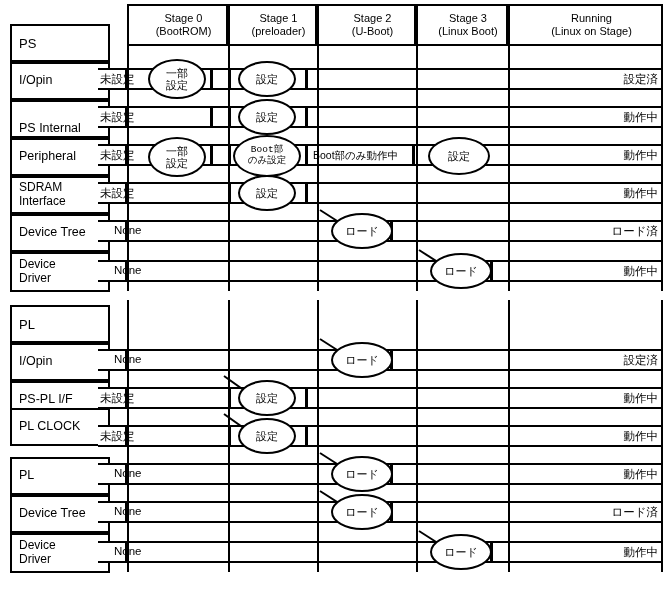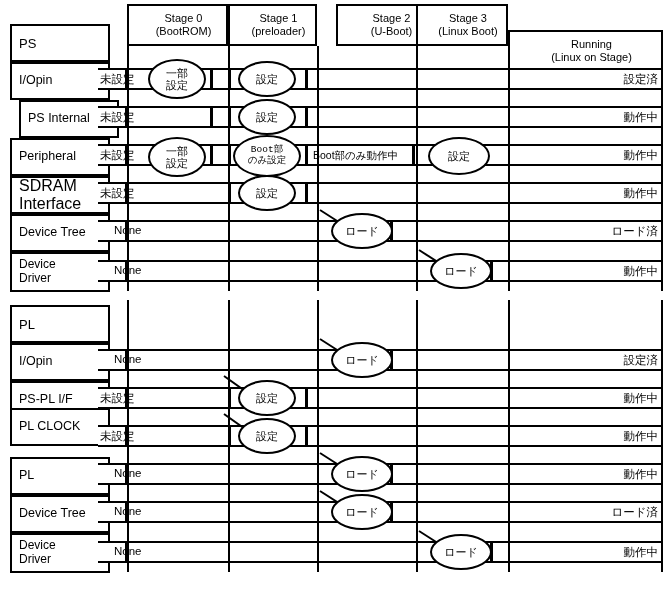--- a/index.html
+++ b/index.html
@@ -30,29 +30,29 @@
 <div id="stage">
 
   <div class="abs colhdr" style="left:127px;top:4px;width:101px;height:42px;">
     <span>Stage 0</span>
     <span>(BootROM)</span>
   </div>
   <div class="abs colhdr" style="left:228px;top:4px;width:89px;height:42px;">
     <span>Stage 1</span>
     <span>(preloader)</span>
   </div>
-  <div class="abs colhdr" style="left:336px;top:4px;width:99px;height:42px;align-items:center;">
+  <div class="abs colhdr" style="left:317px;top:4px;width:99px;height:42px;align-items:center;">
     <span>Stage 2</span>
     <span>(U-Boot)</span>
   </div>
   <div class="abs colhdr" style="left:416px;top:4px;width:92px;height:42px;">
     <span>Stage 3</span>
     <span>(Linux Boot)</span>
   </div>
-  <div class="abs colhdr" style="left:508px;top:4px;width:155px;height:42px;margin-top:26px;">
+  <div class="abs colhdr" style="left:508px;top:4px;width:155px;height:42px;">
     <span>Running</span>
     <span>(Linux on Stage)</span>
   </div>
 
   <div class="abs grouplabel" style="left:10px;top:24px;width:100px;height:38px;">
     <span>PS</span>
   </div>
 
   <div class="abs rowlabel" style="left:10px;top:62px;width:100px;height:38px;">
     <span>I/Opin</span>
@@ -65,21 +65,21 @@
   <div class="abs txt" style="left:100px;top:72px;">未設定</div>
   <div class="abs txt r" style="left:570px;top:72px;width:88px;">設定済</div>
   <div class="abs bubble" style="left:148px;top:59px;width:58px;height:40px;">
     <span>一部</span>
     <span>設定</span>
   </div>
   <div class="abs bubble" style="left:238px;top:61px;width:58px;height:36px;">
     <span>設定</span>
   </div>
 
-  <div class="abs rowlabel" style="left:19px;top:100px;width:100px;height:38px;">
+  <div class="abs rowlabel" style="left:10px;top:100px;width:100px;height:38px;align-items:flex-end;">
     <span>PS  Internal</span>
   </div>
   <div class="abs track" style="left:98px;top:106px;width:565px;height:22px;"></div>
   <div class="abs vbar" style="left:125px;top:106px;width:3px;height:22px;"></div>
   <div class="abs vbar" style="left:210px;top:106px;width:3px;height:22px;"></div>
   <div class="abs vbar" style="left:228px;top:106px;width:3px;height:22px;"></div>
   <div class="abs vbar" style="left:305px;top:106px;width:3px;height:22px;"></div>
   <div class="abs txt" style="left:100px;top:110px;">未設定</div>
   <div class="abs txt r" style="left:570px;top:110px;width:88px;">動作中</div>
   <div class="abs bubble" style="left:238px;top:99px;width:58px;height:36px;">
@@ -104,21 +104,21 @@
   </div>
   <div class="abs bubble small" style="left:233px;top:135px;width:68px;height:42px;font-family:Liberation Mono, monospace;">
     <span>Boot部</span>
     <span>のみ設定</span>
   </div>
   <div class="abs bubble" style="left:428px;top:137px;width:62px;height:38px;">
     <span>設定</span>
   </div>
 
   <div class="abs rowlabel two" style="left:10px;top:176px;width:100px;height:38px;">
-    <span style="font-size:16px;line-height:1.15;">SDRAM<br>Interface</span>
+    <span style="font-size:12px;line-height:1.15;">SDRAM<br>Interface</span>
   </div>
   <div class="abs track" style="left:98px;top:182px;width:565px;height:22px;"></div>
   <div class="abs vbar" style="left:125px;top:182px;width:3px;height:22px;"></div>
   <div class="abs vbar" style="left:228px;top:182px;width:3px;height:22px;"></div>
   <div class="abs vbar" style="left:305px;top:182px;width:3px;height:22px;"></div>
   <div class="abs txt" style="left:100px;top:186px;">未設定</div>
   <div class="abs txt r" style="left:570px;top:186px;width:88px;">動作中</div>
   <div class="abs bubble" style="left:238px;top:175px;width:58px;height:36px;">
     <span>設定</span>
   </div>

